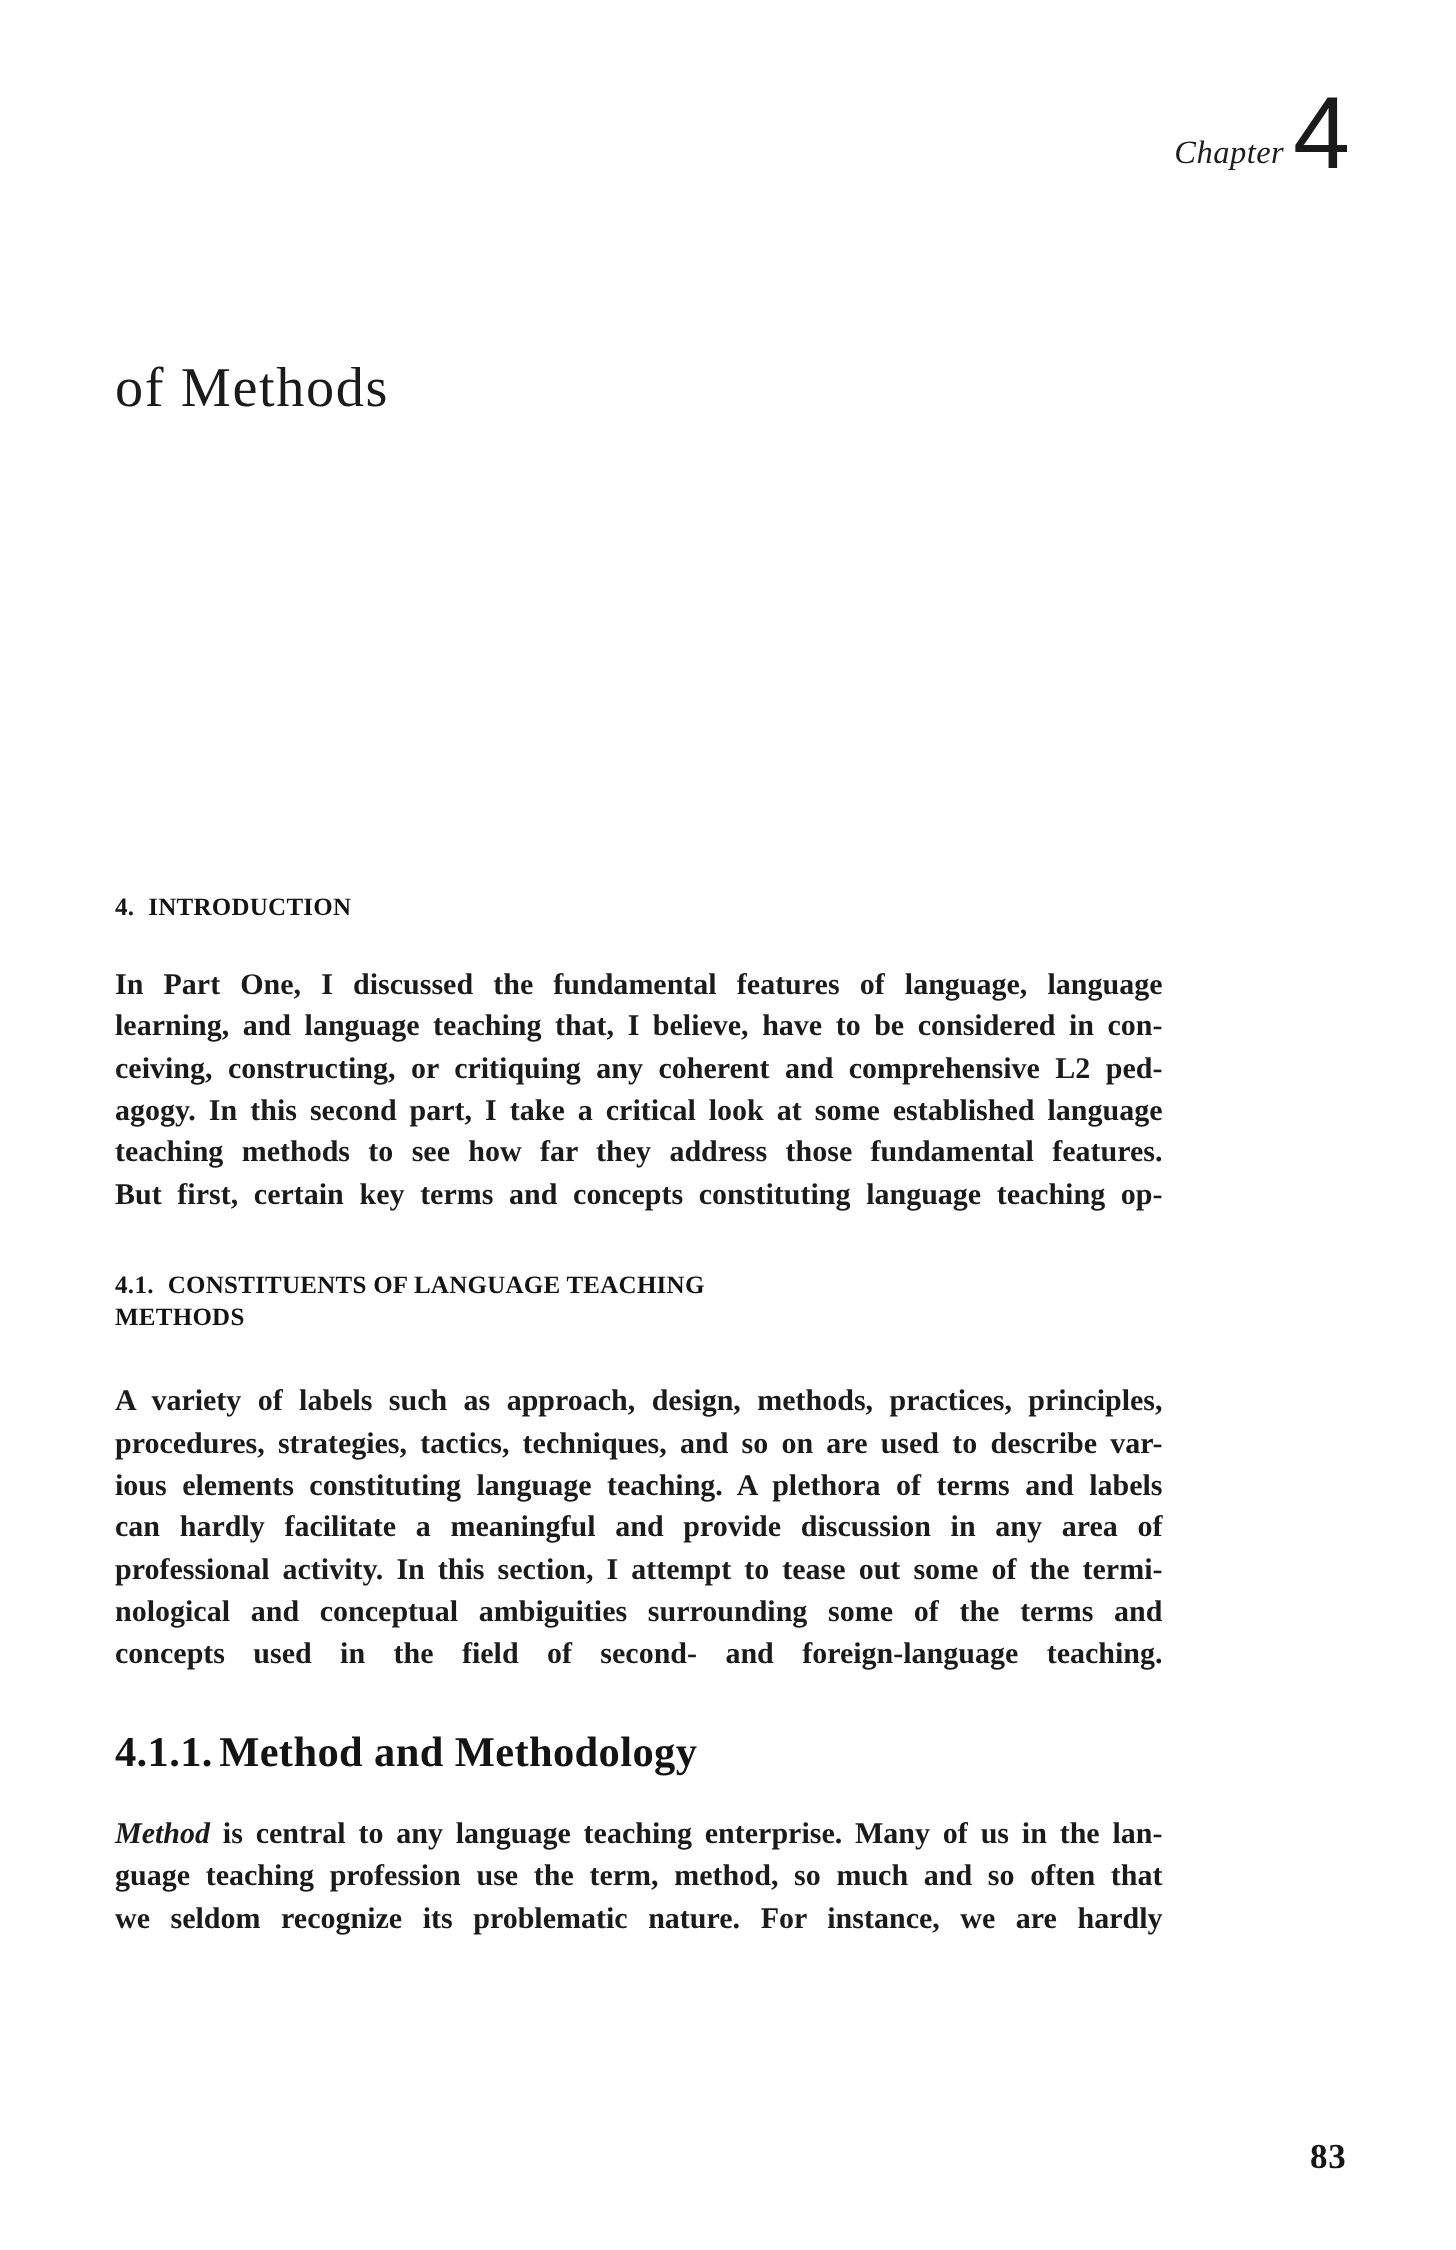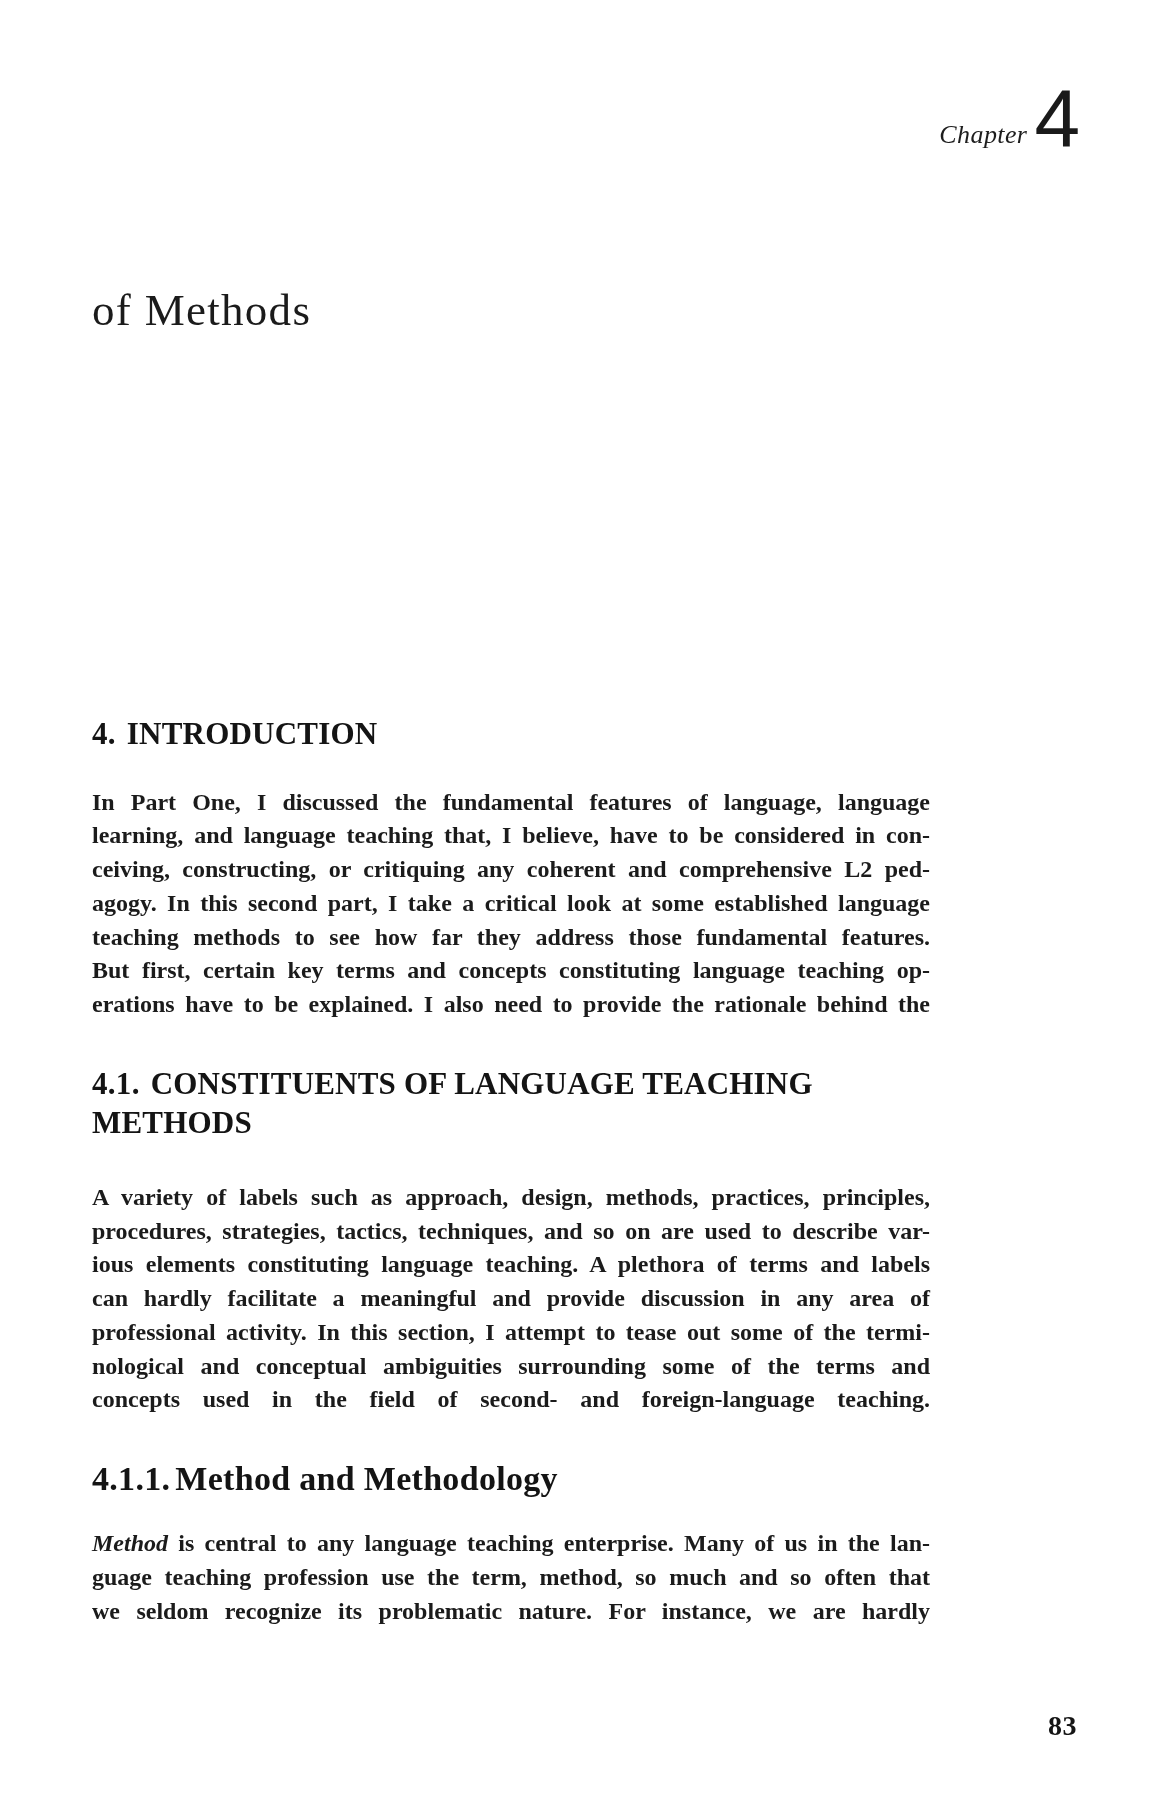--- a/index.html
+++ b/index.html
@@ -19,21 +19,21 @@
     background: #ffffff;
     margin: 0 auto;
     overflow: hidden;
     box-sizing: border-box;
   }
 
   
   .chapter-head {
     position: absolute;
     right: 86px;
-    top: 84px;
+    top: 72px;
     display: flex;
     align-items: baseline;
     line-height: 1;
   }
   .chapter-word {
     font-family: "Liberation Serif", "DejaVu Serif", serif;
     font-style: italic;
     font-size: 26px;
     color: #1d1d1d;
     letter-spacing: 0.4px;
@@ -72,21 +72,21 @@
   .content {
     position: absolute;
     left: 92px;
     top: 714px;
     width: 838px;
   }
 
   h2.sec-heading {
     font-family: "Liberation Serif", "DejaVu Serif", serif;
     font-weight: bold;
-    font-size: 31px;
+    font-size: 20px;
     line-height: 1.28;
     letter-spacing: 0.2px;
     margin: 0;
     color: #141414;
   }
   h3.subsec-heading {
     font-family: "Liberation Serif", "DejaVu Serif", serif;
     font-weight: bold;
     font-size: 34px;
     line-height: 1.3;
@@ -163,21 +163,20 @@
 
     <div class="gap-intro-para"></div>
 
     <p class="body">
       <span class="ln just">In Part One, I discussed the fundamental features of language, language</span>
       <span class="ln just">learning, and language teaching that, I believe, have to be considered in con-</span>
       <span class="ln just">ceiving, constructing, or critiquing any coherent and comprehensive L2 ped-</span>
       <span class="ln just">agogy. In this second part, I take a critical look at some established language</span>
       <span class="ln just">teaching methods to see how far they address those fundamental features.</span>
       <span class="ln just">But first, certain key terms and concepts constituting language teaching op-</span>
-      <span class="ln just">erations have to be explained. I also need to provide the rationale behind the</span>
     </p>
 
     <div class="gap-para-sec"></div>
 
     <h2 class="sec-heading">
       <span class="heading-num">4.1.</span><span class="heading-gap"></span><span>CONSTITUENTS OF LANGUAGE TEACHING</span>
       <span style="display:block">METHODS</span>
     </h2>
 
     <div class="gap-sec-para"></div>

